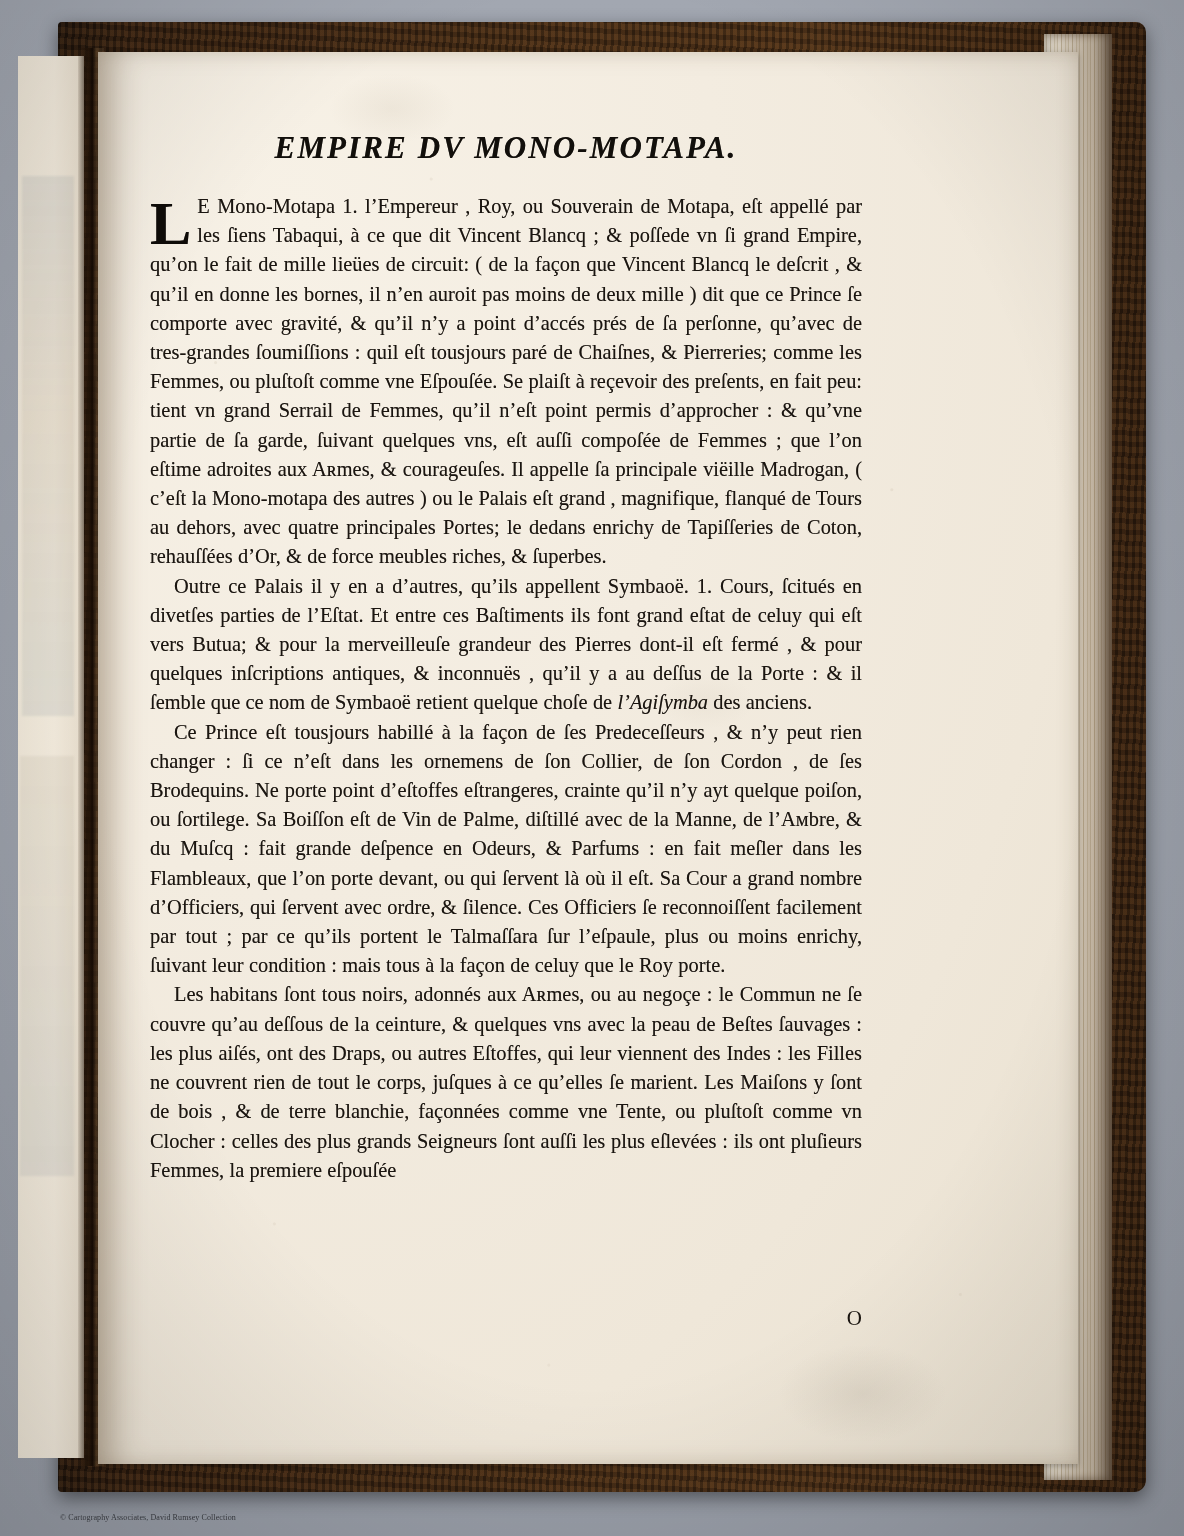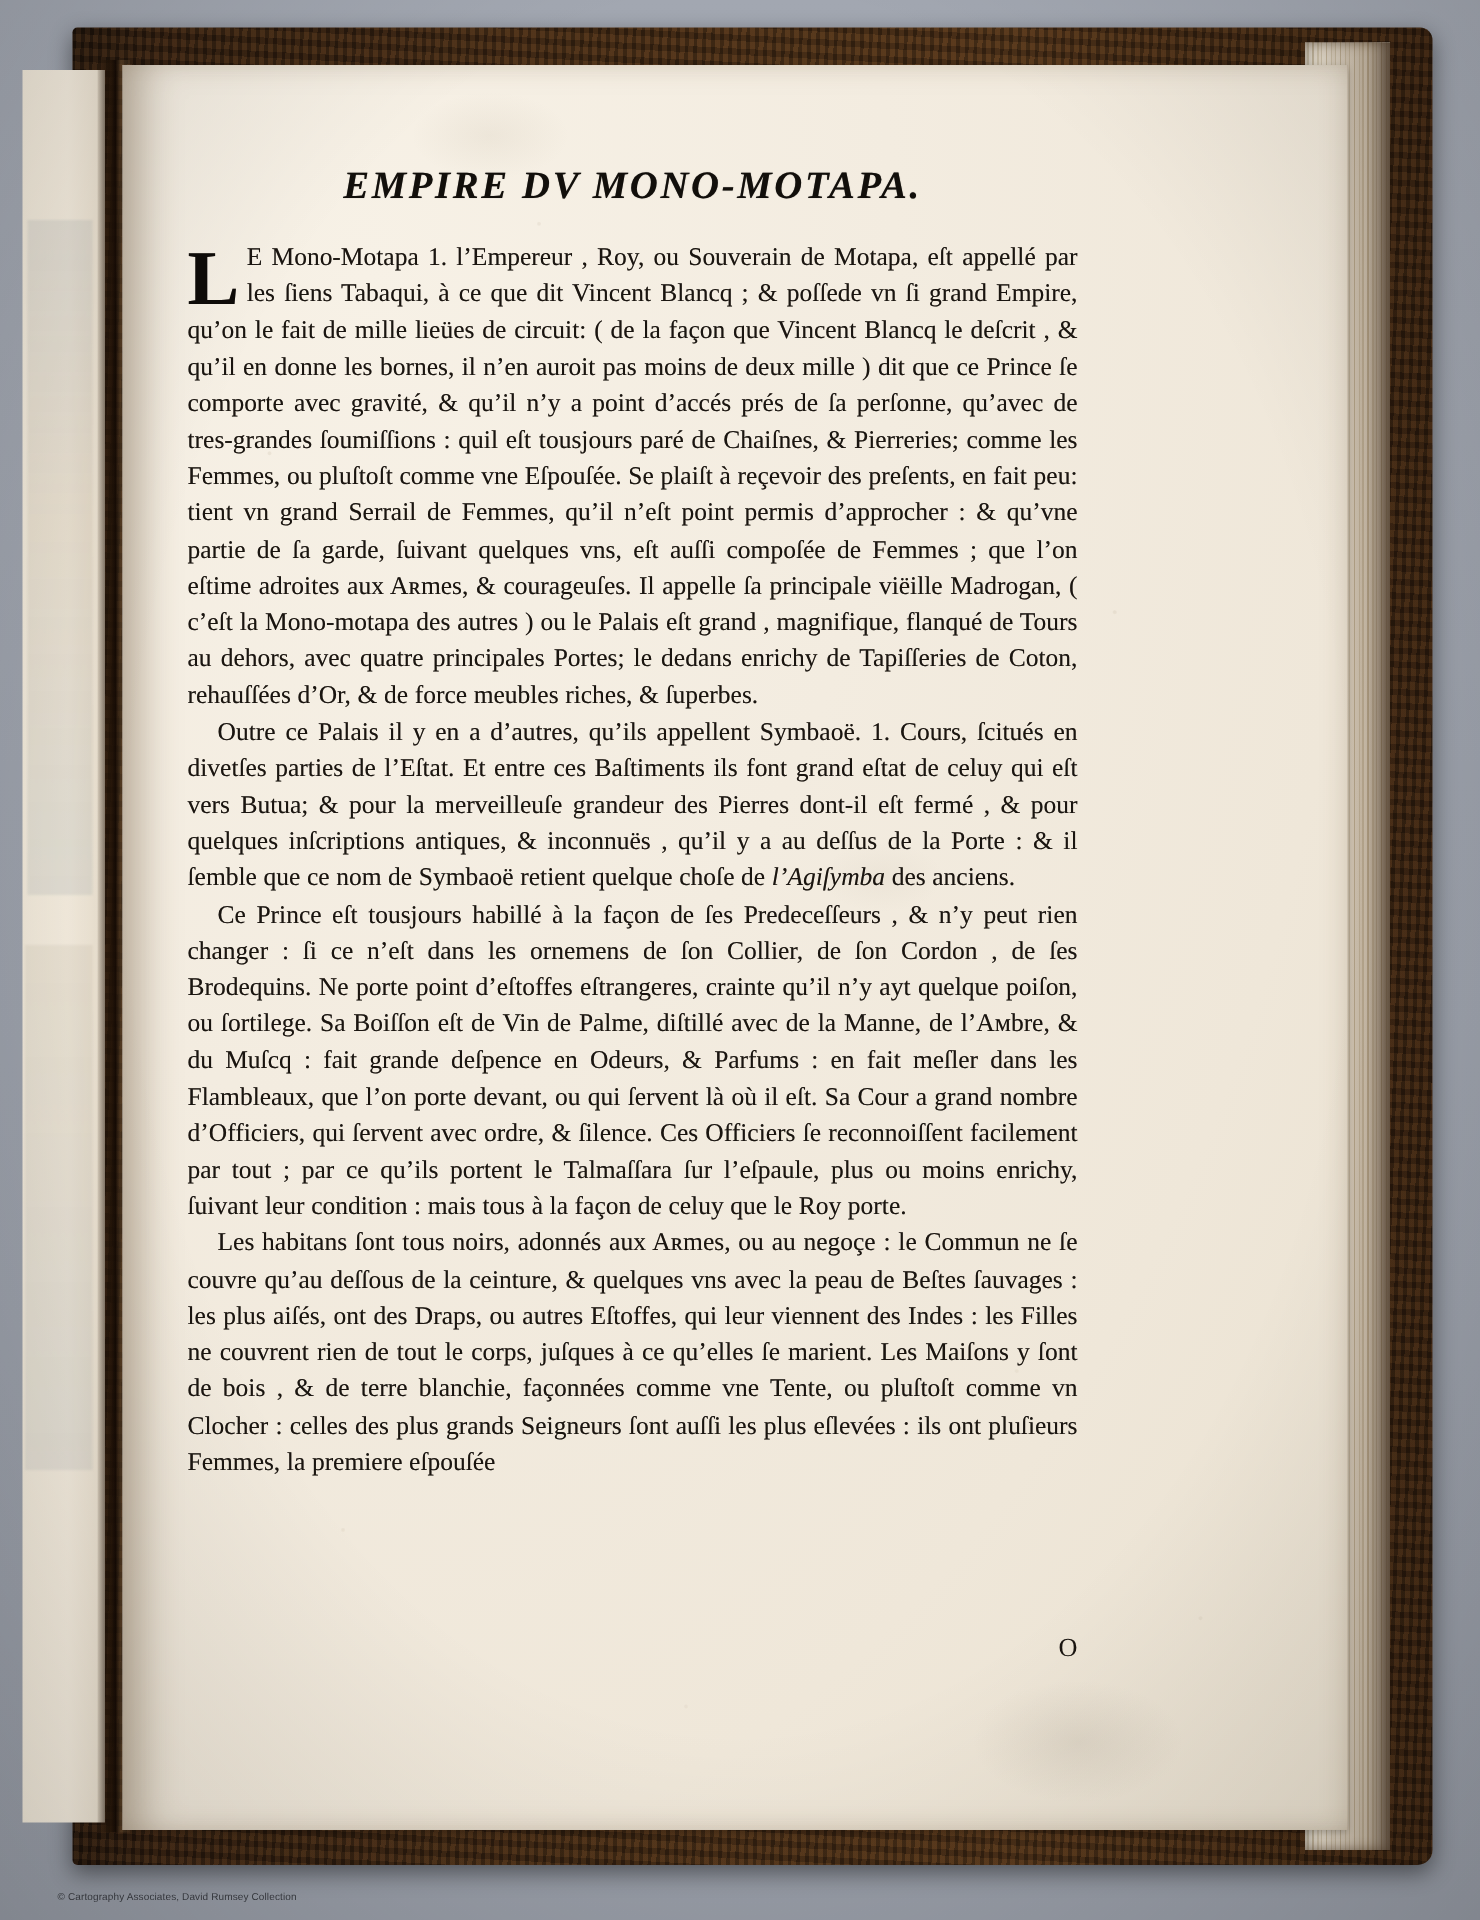--- a/index.html
+++ b/index.html
@@ -167,22 +167,22 @@
     left:52px; top:1254px; width:712px;
     text-align:right;
     padding-right:84px;
     font-size:21px;
     color:#1a1510;
   }
 
   
   .credit{
     position:absolute;
-    left:46px; bottom:14px;
-    font-family:Liberation Sans, sans-serif;
+    left:60px; bottom:14px;
+    font-family:Liberation Serif, serif;
     font-size:8px;
     letter-spacing:.1px;
     color:#2d2f34;
     opacity:.92;
     white-space:nowrap;
   }
 
   
   .vignette{
     position:absolute;inset:0;pointer-events:none;

